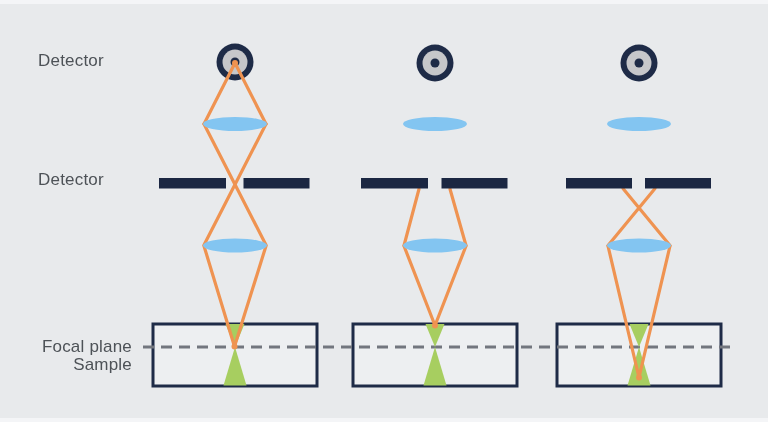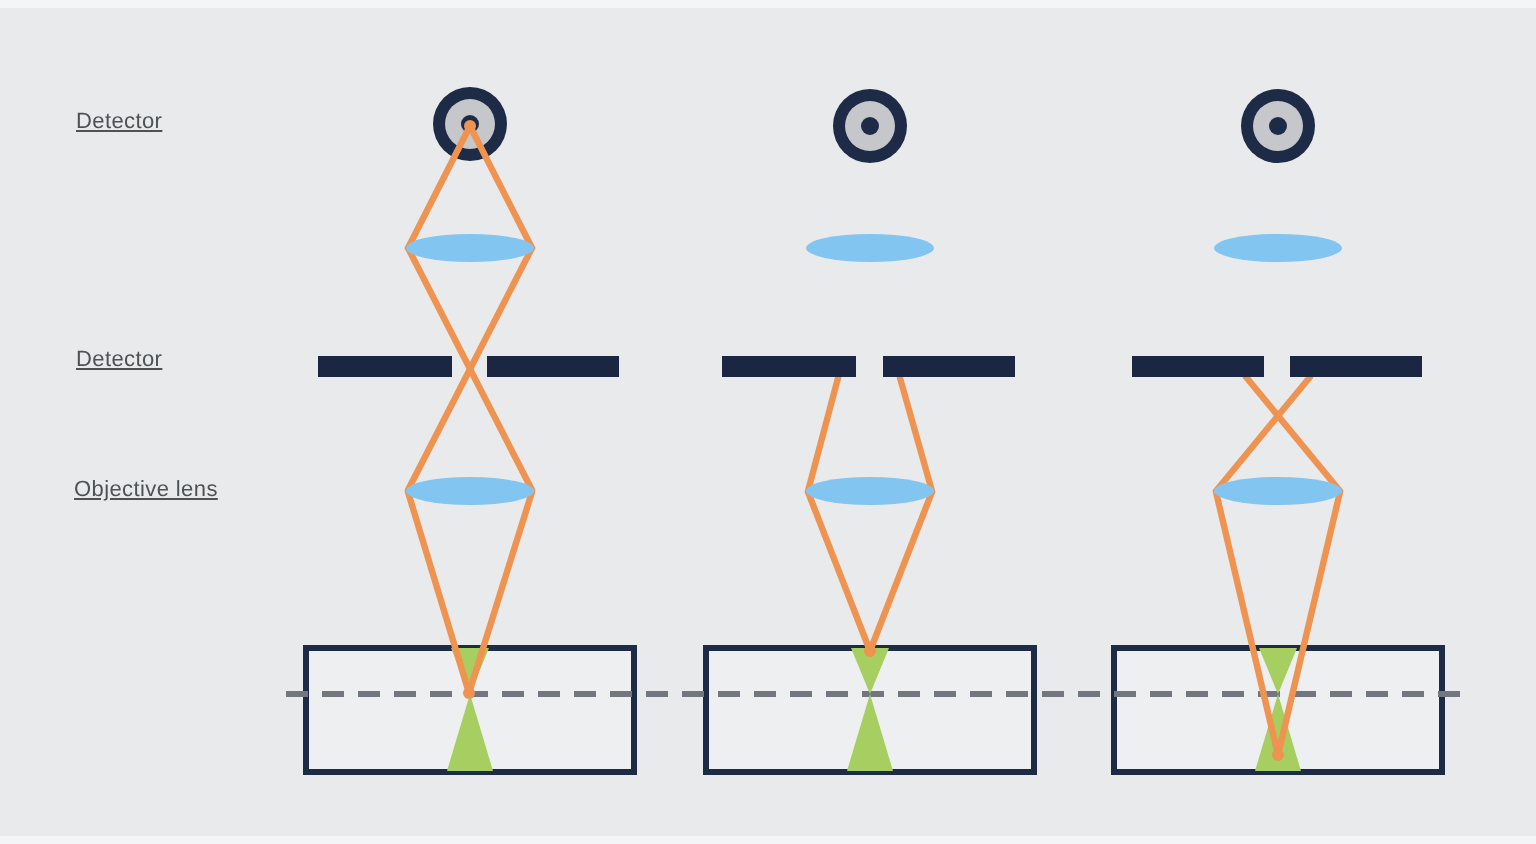--- a/index.html
+++ b/index.html
@@ -10,22 +10,22 @@
   html,body{margin:0;padding:0;}
   body{font-family:"Liberation Sans", sans-serif;}
   .stage{
     position:relative; width:768px; height:422px;
     background:var(--background); overflow:hidden;
   }
   .edge{position:absolute;left:0;width:768px;height:4px;background:var(--edge-strip);}
   .edge.top{top:0;} .edge.bottom{bottom:0;}
   svg.diagram{position:absolute;left:0;top:0;}
   .label{
-    position:absolute; color:var(--text); font-size:11px; line-height:18px;
-    letter-spacing:.2px; white-space:nowrap;text-decoration:underline;
+    position:absolute; color:var(--text); font-size:17px; line-height:18px;
+    letter-spacing:.2px; white-space:nowrap;
   }
   .label.right{text-align:right;}
   
   .box{fill:var(--box-fill); stroke:var(--navy); stroke-width:3;}
   .focal-dash{stroke:var(--dash-gray); stroke-width:3; stroke-dasharray:11 7; fill:none;}
   .cone{fill:var(--cone-green);}
   .ray{stroke:var(--ray-orange); stroke-width:3.2; stroke-linecap:round; fill:none;}
   .ray-dot{fill:var(--ray-orange);}
   .lens{fill:var(--lens-blue);}
   .bar{fill:var(--bar-navy);}
@@ -121,14 +121,15 @@
       <rect class="bar" x="441.5" y="178" width="66" height="10.5"></rect>
     </g>
     <g>
       <rect class="bar" x="566" y="178" width="66" height="10.5"></rect>
       <rect class="bar" x="645" y="178" width="66" height="10.5"></rect>
     </g>
   </svg>
 
   <div class="label" style="left:38px; top:52px;">Detector</div>
   <div class="label" style="left:38px; top:171px;">Detector</div>
-  <div class="label" style="left:37px; top:236px;">Objective lens</div>
+  <div class="label right" style="left:20px; top:338px; width:112px;">Focal plane</div>
+  <div class="label right" style="left:20px; top:356px; width:112px;">Sample</div>
 </div>
 
 </body></html>

